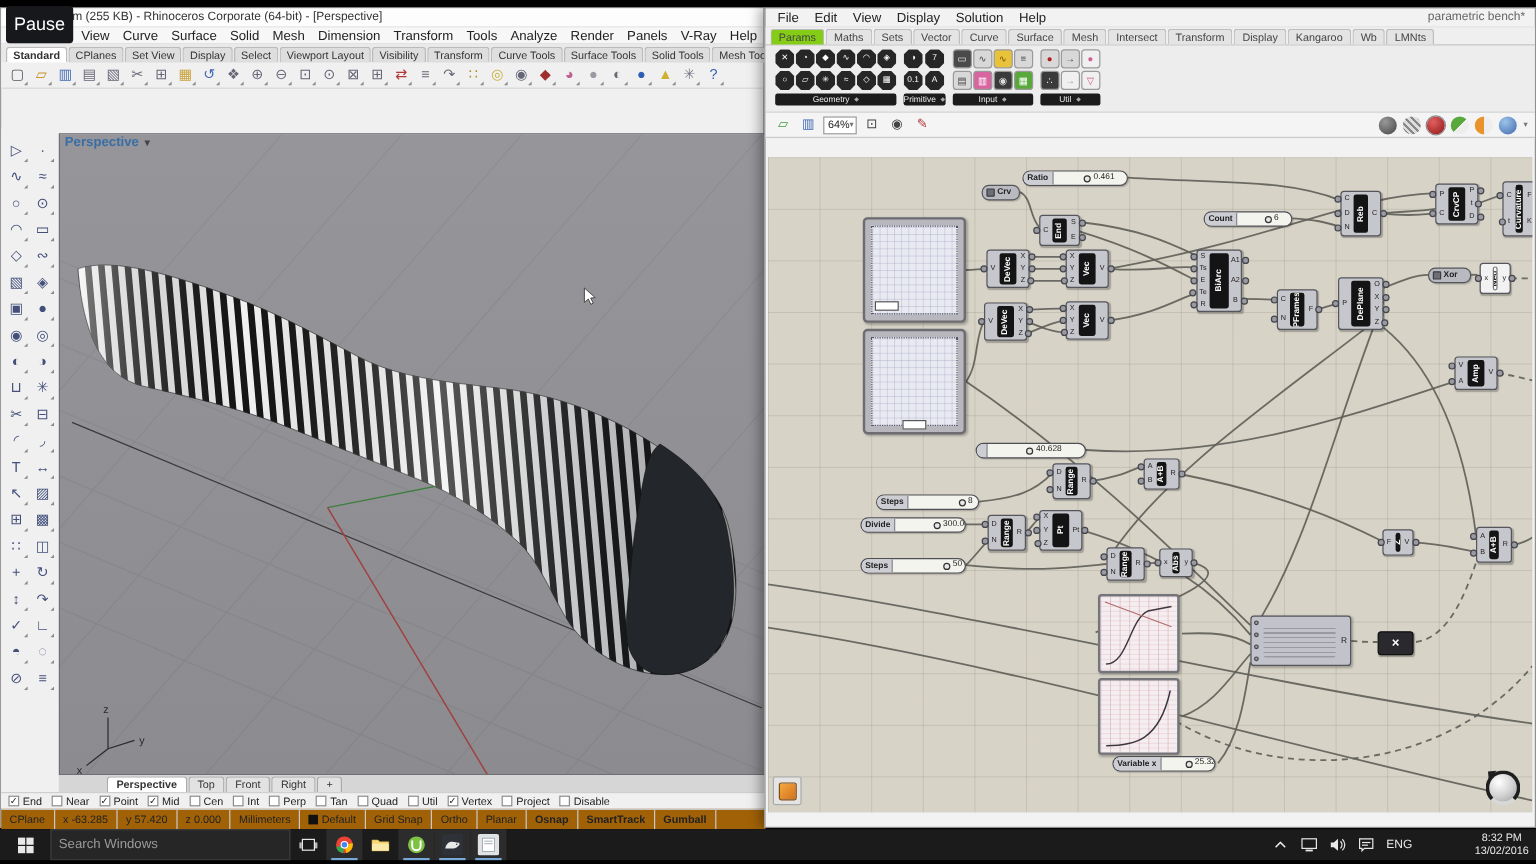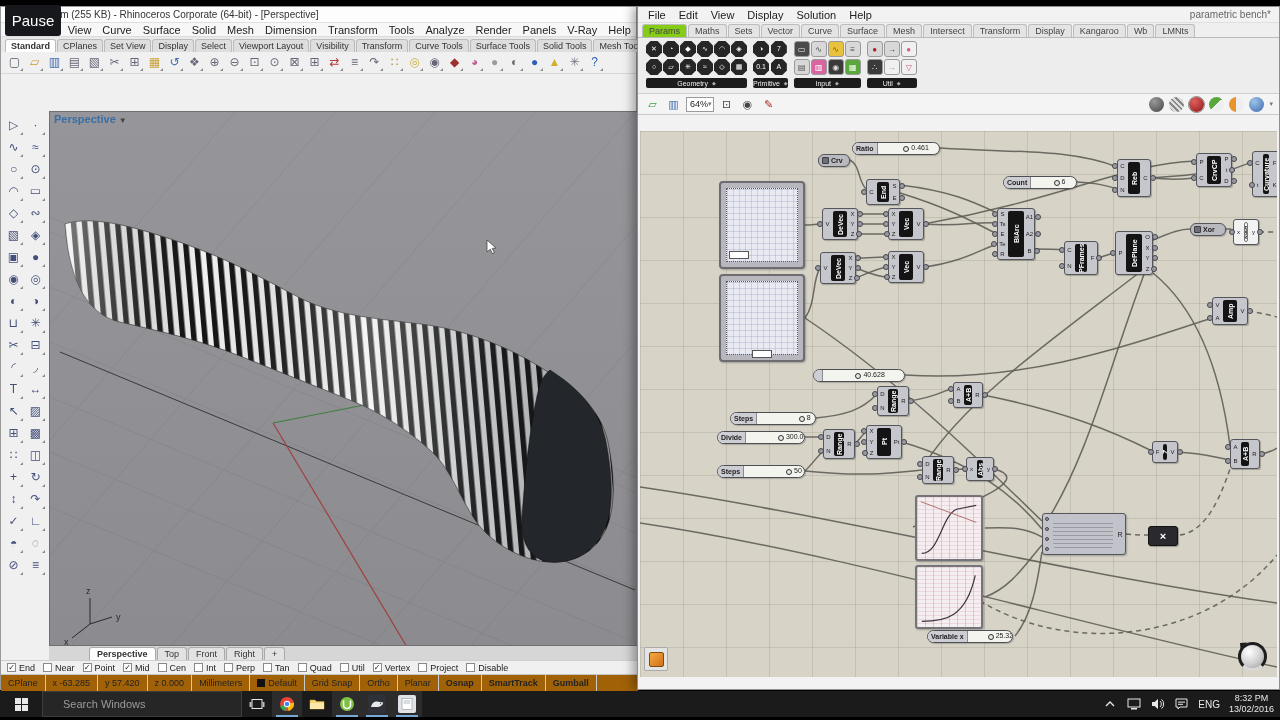--- a/index.html
+++ b/index.html
@@ -119,29 +119,29 @@
   #ghball:after{content:"";position:absolute;left:-6px;top:-7px;border:5px solid transparent;border-right-color:#1e1e1e;transform:rotate(40deg);}
   .g-bottom{position:absolute;left:0;top:670px;width:641px;height:13px;background:#f2f2f2;border-top:1px solid #cfcfcf;}
   .g-version{position:absolute;right:14px;top:1px;font-size:9px;color:#666;}
   .g-grip{position:absolute;right:2px;top:3px;font-size:7px;color:#999;}
 
   
   #taskbar{position:absolute;left:0;top:691px;width:1280px;height:26px;background:#1b1b1b;display:flex;align-items:stretch;z-index:95;}
   #start{width:42px;display:flex;align-items:center;justify-content:center;}
   #winlogo{display:grid;grid-template-columns:6px 6px;grid-template-rows:6px 6px;gap:1px;}
   #winlogo i{background:#e8e8e8;}
-  #searchbox{width:200px;background:#262626;border:1px solid #3d3d3d;display:flex;align-items:center;padding-left:20px;font-size:11px;color:#9b9b9b;}
+  #searchbox{width:200px;background:#262626;border:1px solid #3d3d3d;display:flex;align-items:center;padding-left:6px;font-size:11px;color:#9b9b9b;}
   .tb-icons{display:flex;align-items:stretch;}
   .tbicon{width:30px;display:flex;align-items:center;justify-content:center;position:relative;}
   .tbicon.open{background:#2c2c2c;}
   .tbicon.open:after{content:"";position:absolute;left:4px;right:4px;bottom:0;height:2px;background:#76a9d8;}
   #tray{margin-left:auto;display:flex;align-items:center;gap:9px;padding-right:6px;}
   .trayicon{width:15px;height:15px;display:flex;align-items:center;justify-content:center;}
   #lang{font-size:10px;color:#e8e8e8;}
-  #clock{font-size:9px;color:#e8e8e8;text-align:center;line-height:11px;white-space:nowrap;}
+  #clock{font-size:9px;color:#e8e8e8;text-align:center;line-height:11px;white-space:nowrap;margin-left:43px;}
   #botbar{position:absolute;left:0;top:717px;width:1280px;height:3px;background:#000;z-index:95;}
 </style>
 </head>
 <body>
 
 <div id="page">
 
   <div id="topbar"></div>
   <div id="pause">Pause</div>
 

